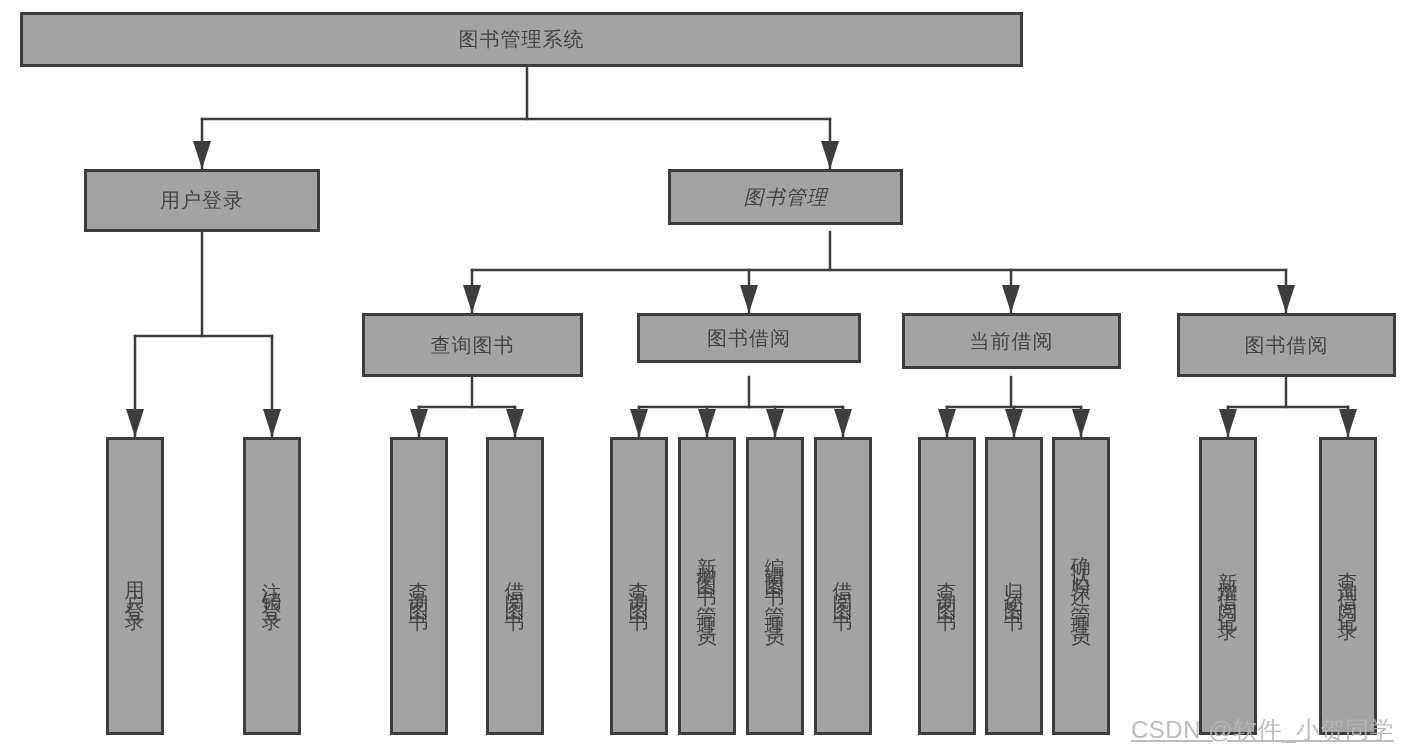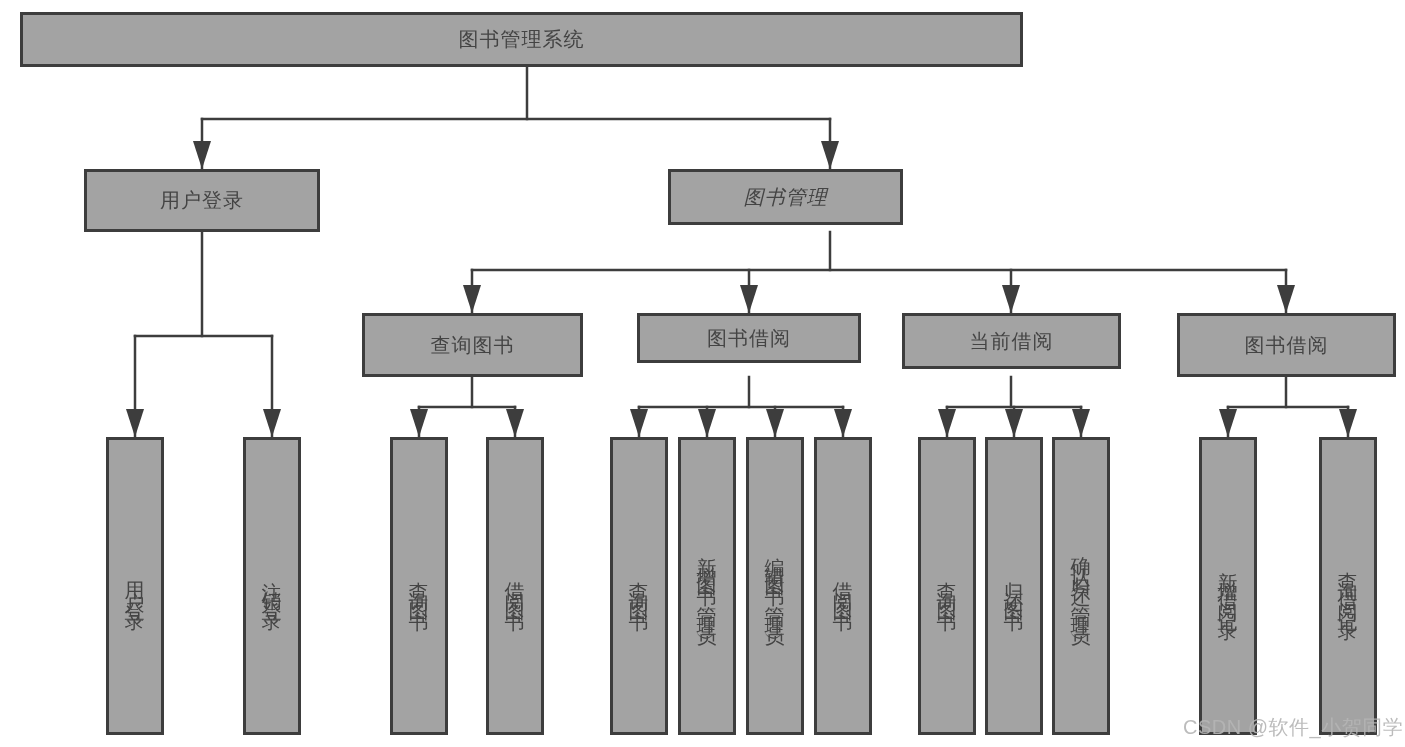--- a/index.html
+++ b/index.html
@@ -40,27 +40,28 @@
   }
   .v-node {
     writing-mode: vertical-rl;
     text-orientation: mixed;
     letter-spacing: 10px;
     line-height: 1;
     white-space: normal;
   }
   .watermark {
     position: absolute;
-    left: 1183px;
+    left: 1131px;
     top: 714px;
-    font-size: 20px;
+    font-size: 24px;
     letter-spacing: 0.5px;
     color: var(--watermark, #b5b5b5);
     z-index: 2;
     opacity: 0.9;
+    text-decoration: underline;
   }
 </style>
 </head>
 <body>
 
 <div class="canvas">
 
   <svg class="connectors" viewBox="0 0 1405 747" xmlns="http://www.w3.org/2000/svg">
     <defs>
       <marker id="arrow" markerUnits="userSpaceOnUse" markerWidth="28" markerHeight="18" refX="28" refY="9" orient="auto">

